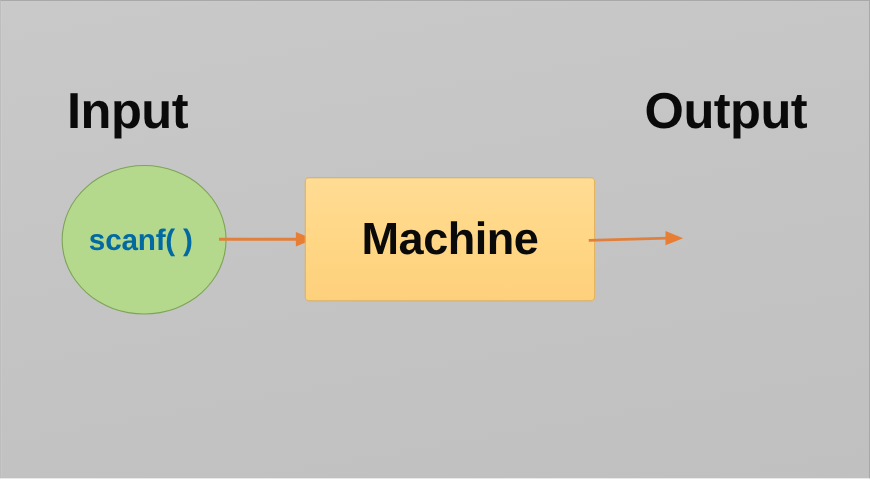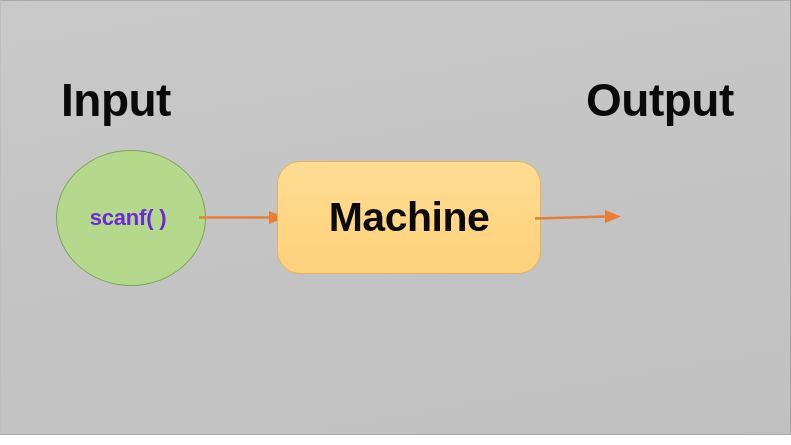--- a/index.html
+++ b/index.html
@@ -42,38 +42,38 @@
     border-radius: 50%;
     background: #b4d98d;
     border: 1.5px solid #7ea458;
     display: flex;
     align-items: center;
     justify-content: center;
     box-sizing: border-box;
   }
   .node-ellipse .node-text {
     font-weight: bold;
-    font-size: 22px;
-    color: #6d28d9;
+    font-size: 27px;
+    color: #0369a1;
     white-space: nowrap;
     letter-spacing: -0.2px;
   }
   #node-scanf  { left: 55px;  top: 149px; }
   #node-printf { left: 609px; top: 149px; }
   #node-scanf  .node-text { transform: translateX(-3px); }
   #node-printf .node-text { transform: translateX(6px); }
 
   
   #node-machine {
     position: absolute;
     left: 276px;
     top: 160px;
     width: 264px;
     height: 113px;
-    border-radius: 23px;
+    border-radius: 4px;
     background: linear-gradient(180deg, #ffdc94 0%, #ffd684 55%, #fdd07c 100%);
     border: 1.5px solid #e3b45d;
     display: flex;
     align-items: center;
     justify-content: center;
     box-sizing: border-box;
   }
   #node-machine .node-text {
     font-weight: bold;
     font-size: 41px;

